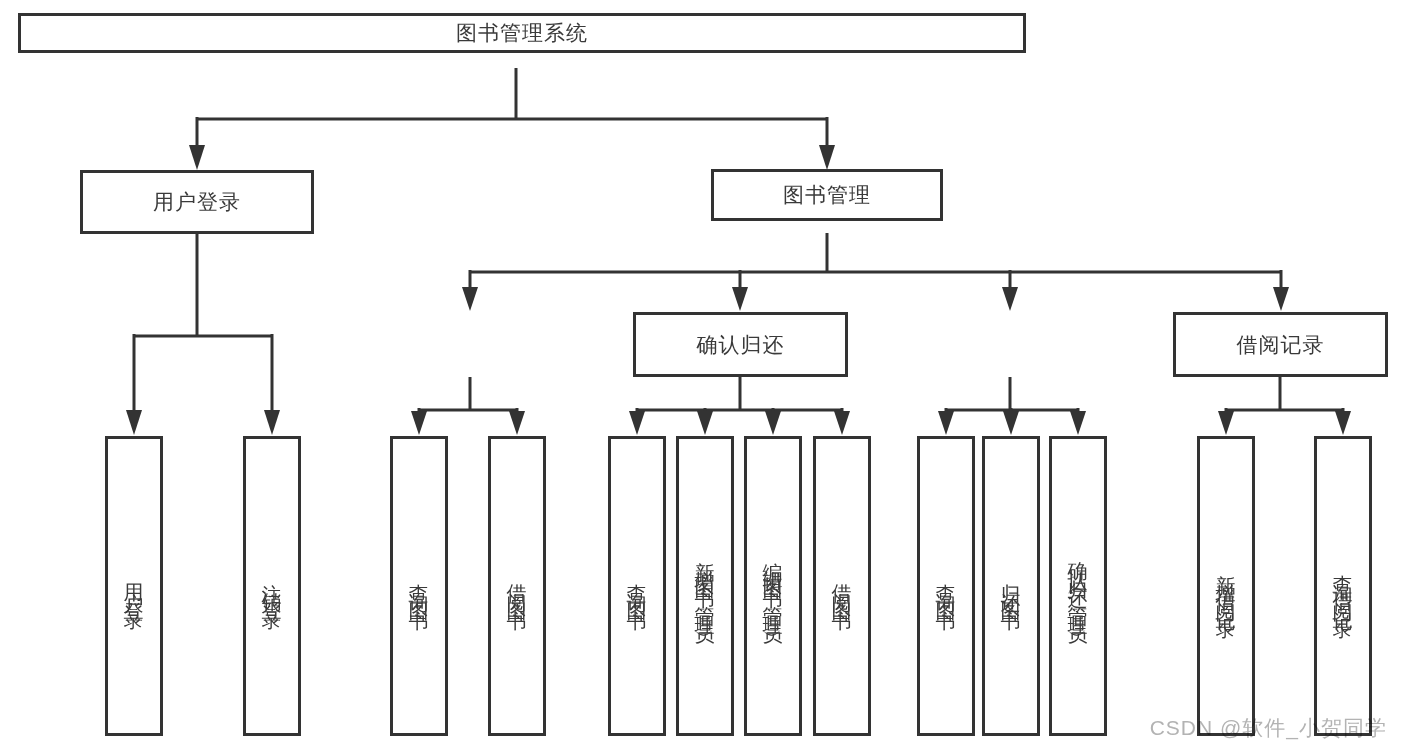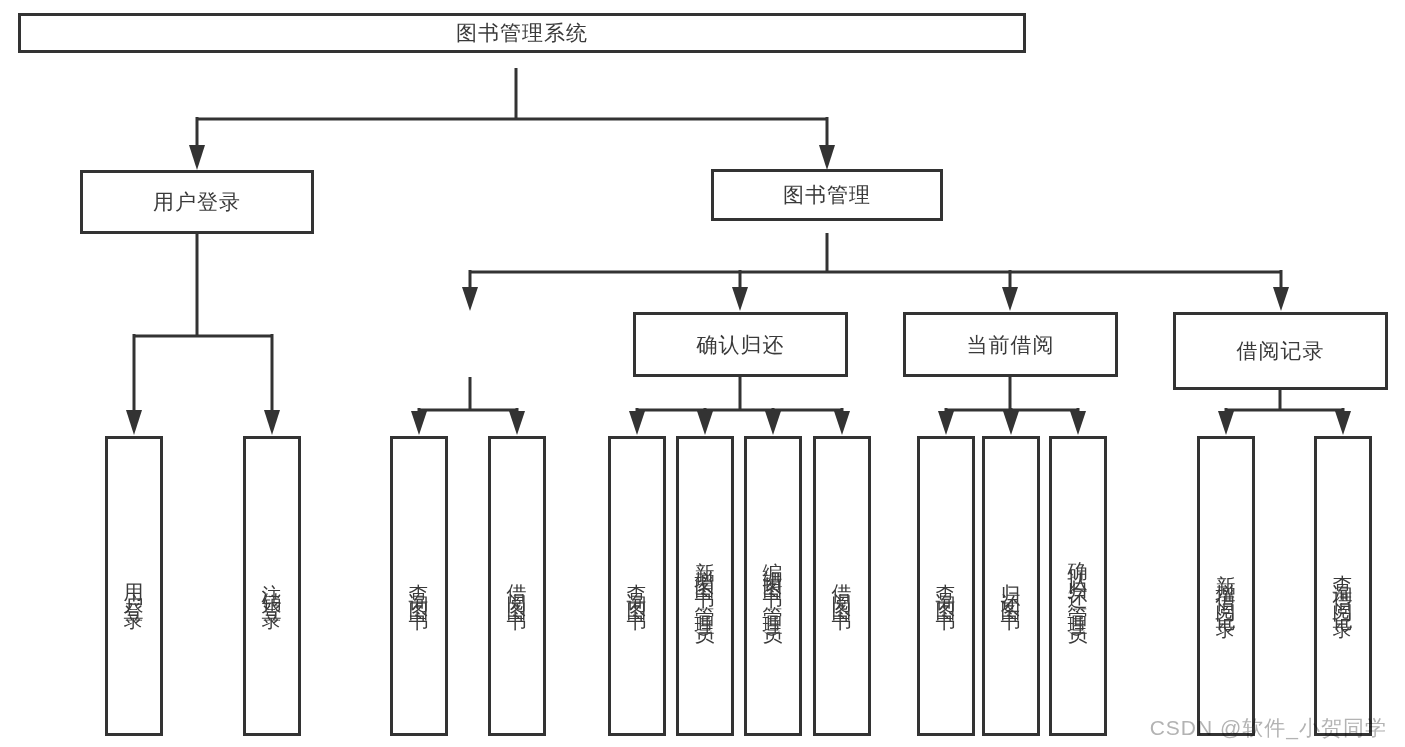--- a/index.html
+++ b/index.html
@@ -156,24 +156,21 @@
   <div class="box hbox" style="left:80px; top:170px; width:234px; height:64px;">
     <span>用户登录</span>
   </div>
   <div class="box hbox" style="left:711px; top:169px; width:232px; height:52px;">
     <span>图书管理</span>
   </div>
 
   <div class="box hbox" style="left:633px; top:312px; width:215px; height:65px;">
     <span>确认归还</span>
   </div>
-  <div class="box hbox" style="left:903px; top:312px; width:215px; height:65px;">
-    <span>当前借阅</span>
-  </div>
-  <div class="box hbox" style="left:1173px; top:312px; width:215px; height:78px;">
+  <div class="box hbox" style="left:1173px; top:312px; width:215px; height:65px;">
     <span>借阅记录</span>
   </div>
 
   <div class="box vbox" style="left:105px;">
     <span class="vlabel">用户登录</span>
   </div>
   <div class="box vbox" style="left:243px;">
     <span class="vlabel">注销登录</span>
   </div>
 

